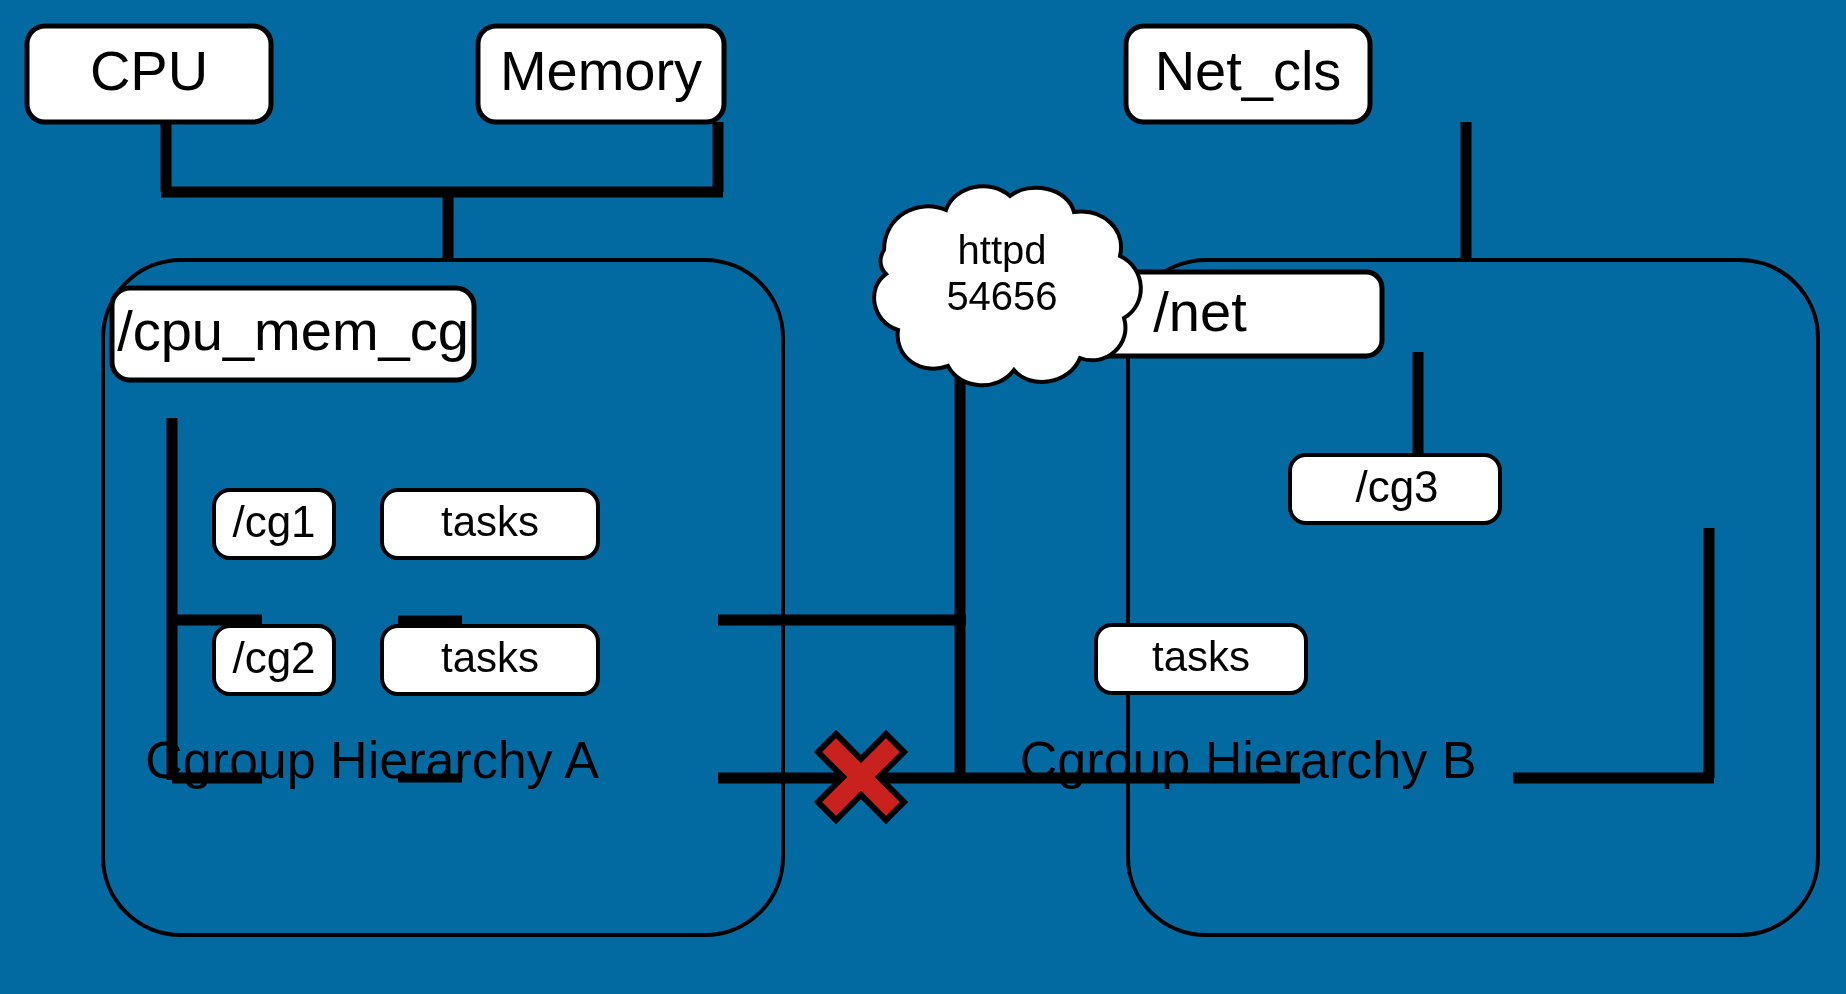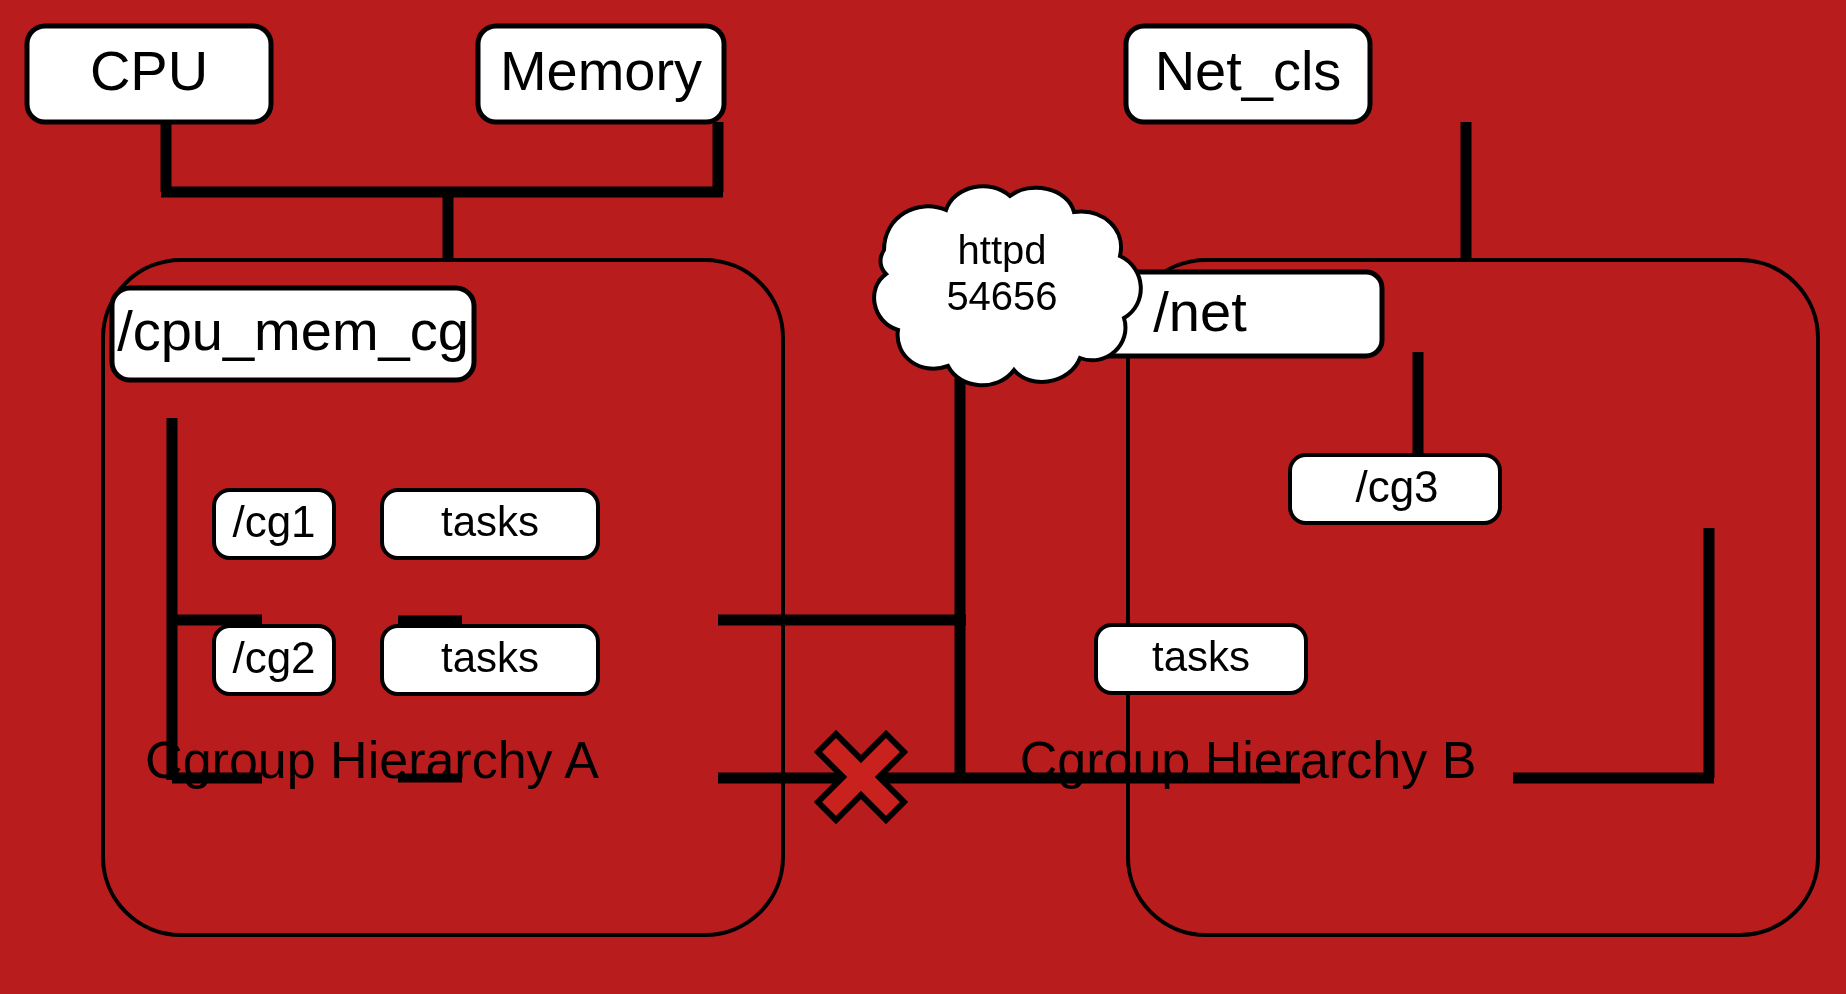--- a/index.html
+++ b/index.html
@@ -10,21 +10,21 @@
   body {
     width: 1846px;
     height: 994px;
     font-family: "Liberation Sans", sans-serif;
     overflow: hidden;
   }
   #diagram-root {
     position: relative;
     width: 1846px;
     height: 994px;
-    background: #b91c1c;
+    background: #0369a1;
   }
   svg.canvas {
     position: absolute;
     top: 0;
     left: 0;
     width: 1846px;
     height: 994px;
   }
   .node-box {
     fill: #ffffff;

